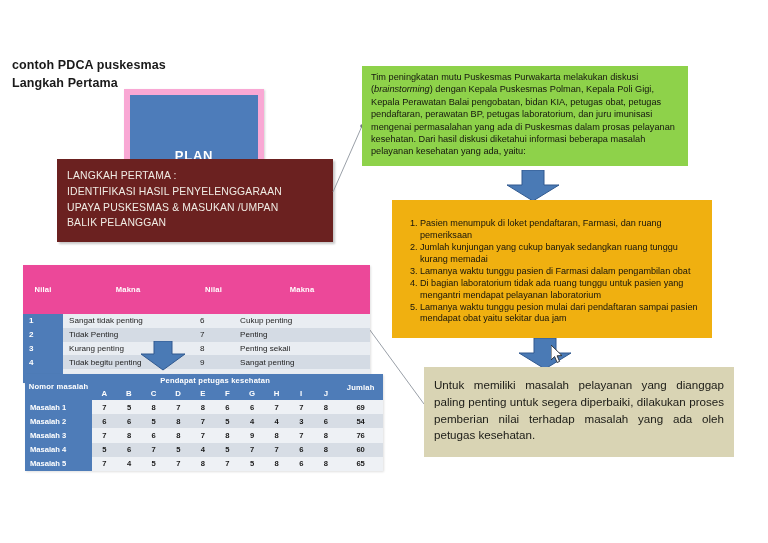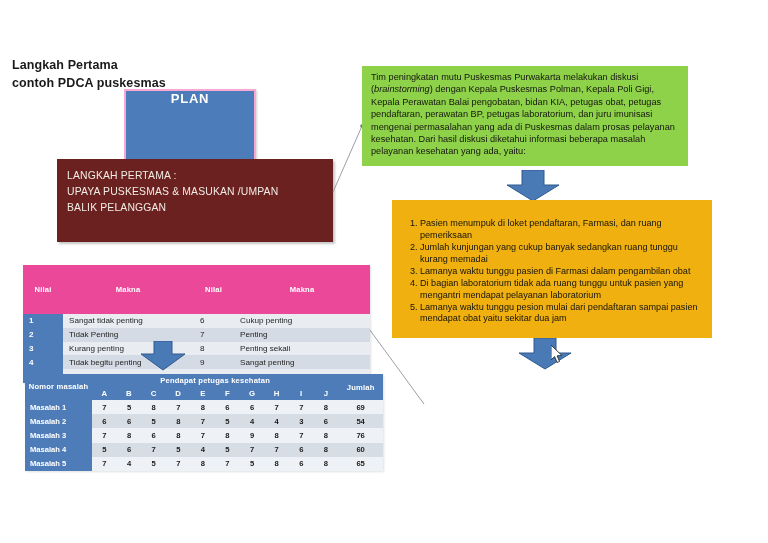--- a/index.html
+++ b/index.html
@@ -27,22 +27,22 @@
     letter-spacing:.1px;
   }
   .deck-title div{white-space:nowrap;}
 
   
   .plan-box{
     position:absolute;
     left:124px; top:89px;
     width:128px; height:68px;
     background:#4d7cba;
-    border:2px solid #f9a8d4;
-    display:flex;align-items:flex-start;justify-content:center;
+    border:6px solid #f9a8d4;
+    display:flex;align-items:flex-end;justify-content:center;
     box-shadow:1px 1px 2px rgba(0,0,0,.18);
   }
   .plan-box span{
     color:#ffffff;
     font-size:13px;
     font-weight:bold;
     letter-spacing:.8px;
   }
 
   
@@ -217,30 +217,31 @@
 
   
   .cursor{position:absolute;left:551px;top:345px;}
 </style>
 </head>
 <body>
 
 <div id="slide">
 
   <div class="deck-title">
+    <div>contoh PDCA puskesmas</div>
     <div>Langkah Pertama</div>
-    <div>contoh PDCA puskesmas</div>
   </div>
 
   <div class="plan-box">
     <span>PLAN</span>
   </div>
 
   <div class="maroon-box">
     <div class="ln">LANGKAH PERTAMA :</div>
+    <div class="ln">IDENTIFIKASI HASIL PENYELENGGARAAN</div>
     <div class="ln">UPAYA PUSKESMAS &amp; MASUKAN /UMPAN</div>
     <div class="ln">BALIK PELANGGAN</div>
   </div>
 
   <svg class="connector">
     <line x1="333" y1="192" x2="362" y2="126" stroke="#9aa0a8" stroke-width="1"></line>
     <circle cx="362" cy="126" r="1.8" fill="#6f757d"></circle>
     <line x1="356" y1="311" x2="424" y2="404" stroke="#9aa0a8" stroke-width="1"></line>
     <circle cx="356" cy="311" r="1.8" fill="#6f757d"></circle>
   </svg>
@@ -270,20 +271,23 @@
       <polygon points="17,0 39,0 39,15 54,15 28,31 2,15 17,15" fill="#4a7ab5" stroke="#30598f" stroke-width="1"></polygon>
     </svg>
   </div>
 
   <div class="cursor">
     <svg width="13" height="19" viewBox="0 0 13 19">
       <polygon points="0,0 0,15 3.6,11.6 6.1,17.5 8.6,16.4 6.1,10.8 11,10.6" fill="#ffffff" stroke="#33383d" stroke-width="1"></polygon>
     </svg>
   </div>
 
+  <div class="beige-box">
+    <p>Untuk memiliki masalah pelayanan yang dianggap paling penting untuk segera diperbaiki, dilakukan proses pemberian nilai terhadap masalah yang ada oleh petugas kesehatan.</p>
+  </div>
 
   <table class="nm-table">
     <thead>
       <tr>
         <th>Nilai</th>
         <th>Makna</th>
         <th>Nilai</th>
         <th>Makna</th>
       </tr>
     </thead>

